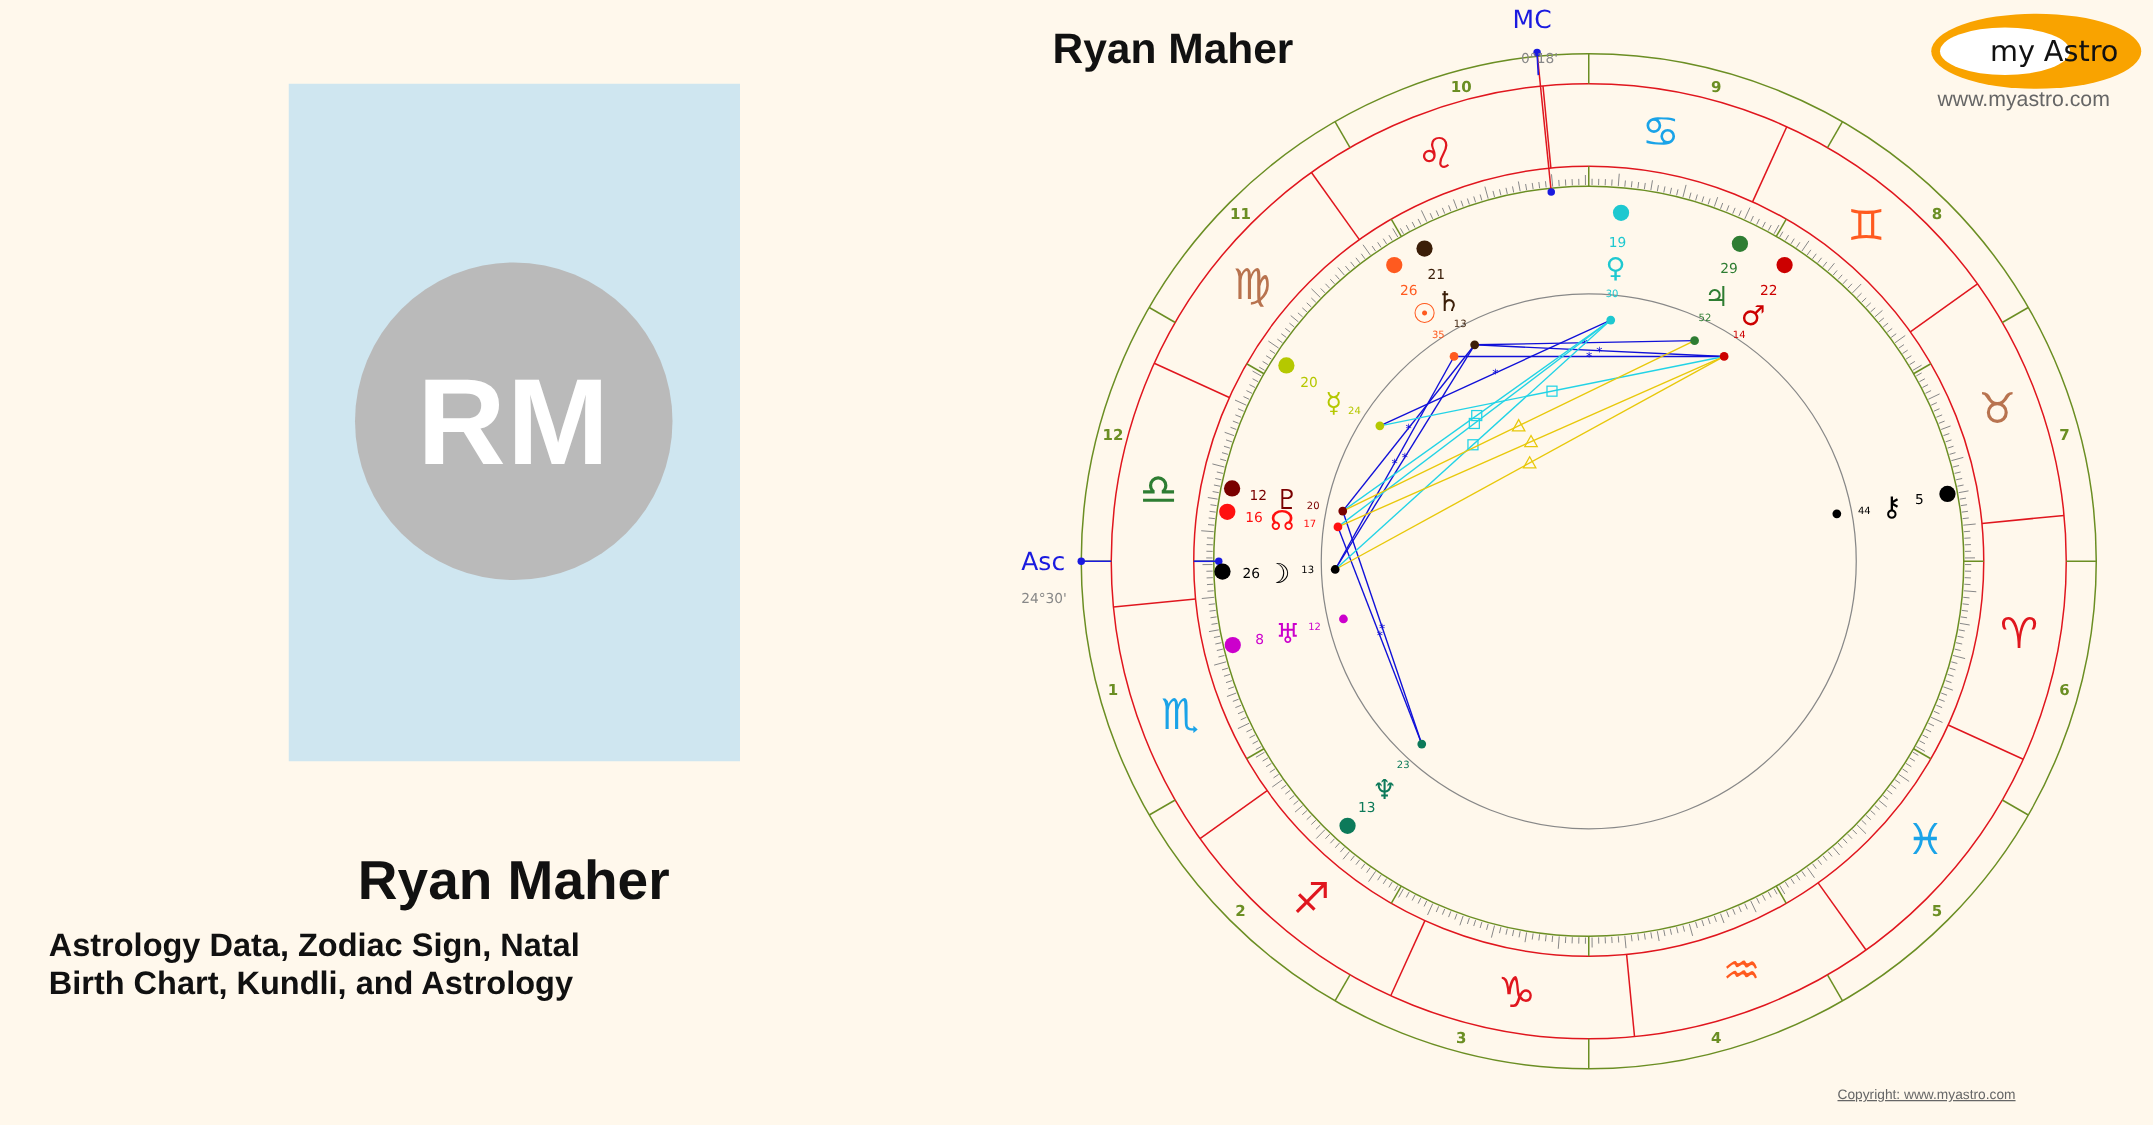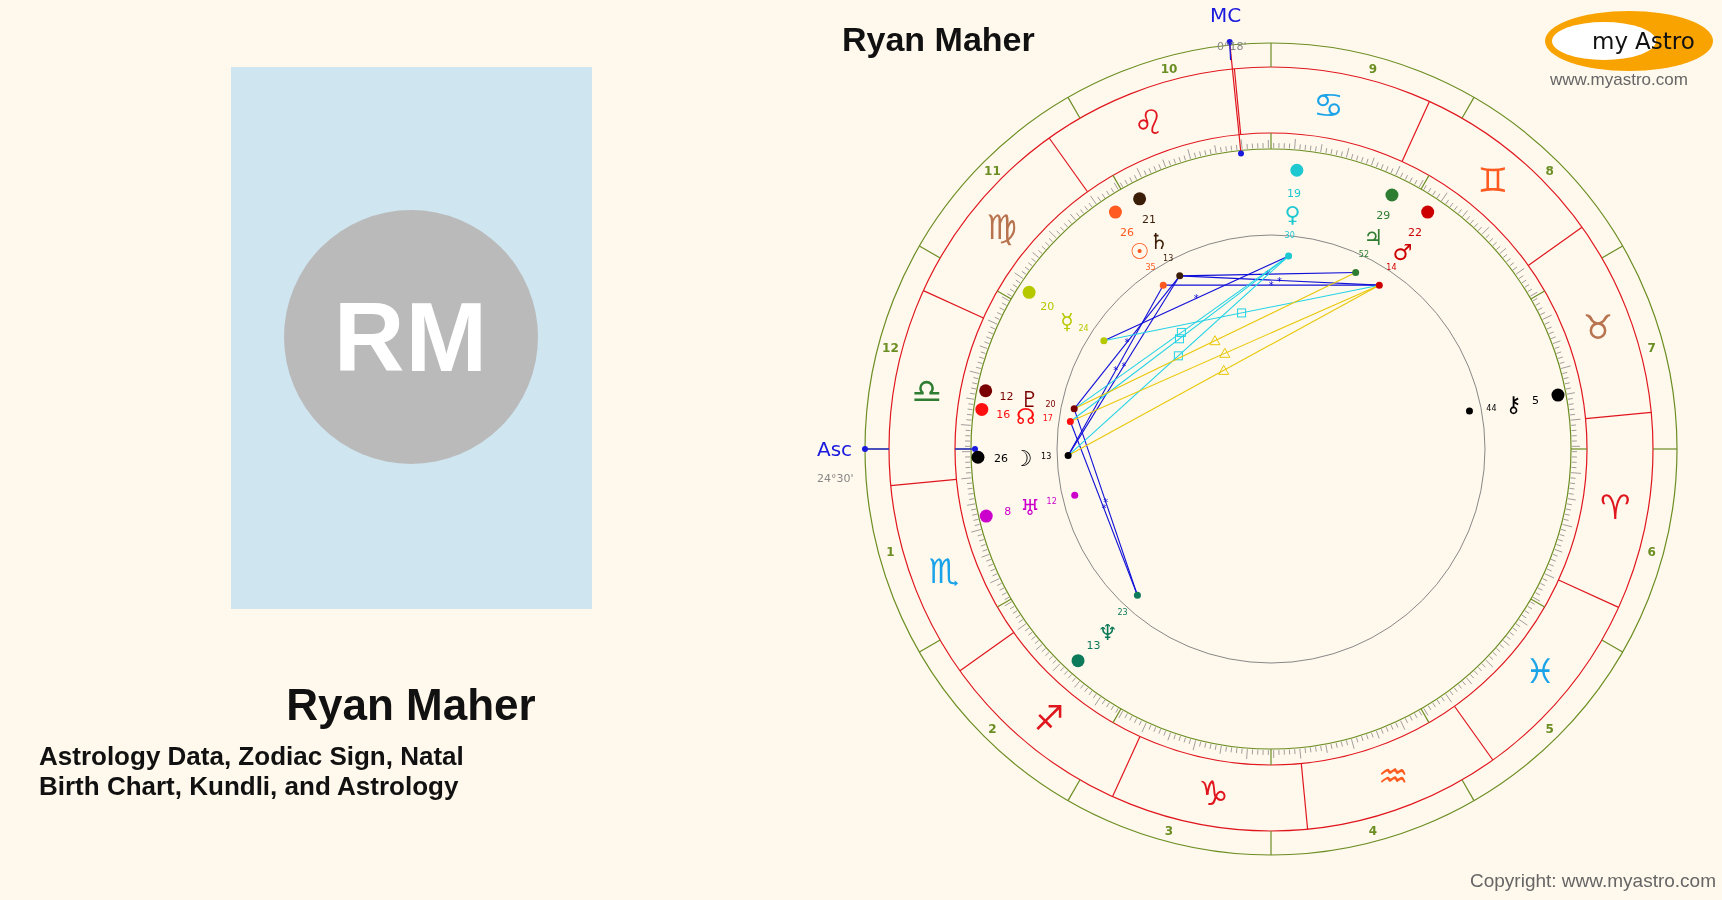--- a/index.html
+++ b/index.html
@@ -5,21 +5,21 @@
   html,body{margin:0;padding:0;}
   body{width:1722px;height:900px;background:#fff8ec;position:relative;overflow:hidden;font-family:"Liberation Sans",sans-serif;}
   .photo{position:absolute;left:231px;top:67px;width:361px;height:542px;background:#cfe6f0;}
   .avatar{position:absolute;left:284px;top:210px;width:254px;height:254px;border-radius:50%;background:#bababa;display:flex;align-items:center;justify-content:center;}
   .avatar span{color:#fff;font-weight:bold;font-size:98px;font-family:"Liberation Sans",sans-serif;letter-spacing:1px;}
   .name{position:absolute;left:0;width:822px;top:680px;text-align:center;font-weight:bold;font-size:44px;color:#111;}
   .sub{position:absolute;left:0;width:822px;top:741px;font-weight:bold;font-size:26px;line-height:30px;color:#111;margin-left:39px;}
   .chart-title{position:absolute;left:842px;top:20px;font-weight:bold;font-size:34px;color:#111;}
   .logo{position:absolute;left:1544px;top:10px;width:170px;height:62px;}
   .logo-url{position:absolute;left:1550px;top:70px;font-size:17px;color:#666;}
-  .copyright{position:absolute;left:1470px;top:870px;font-size:19px;color:#666;}
+  .copyright{position:absolute;left:1470px;top:870px;font-size:11px;color:#666;text-decoration:underline;}
   svg.wheel{position:absolute;left:0;top:0;}
   svg text{font-family:"DejaVu Sans",sans-serif;}
 </style>
 </head>
 <body>
 
 <div class="photo">
 </div>
 <div class="avatar">
   <span>RM</span>

